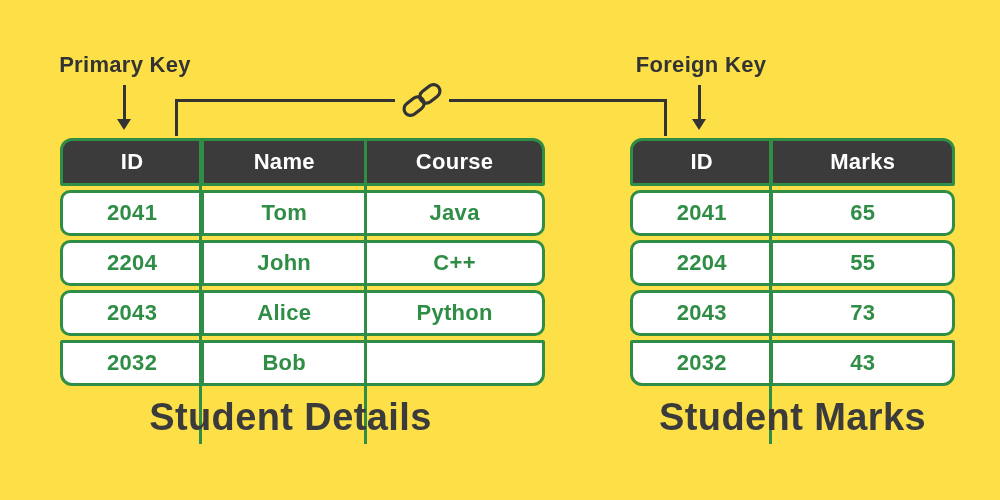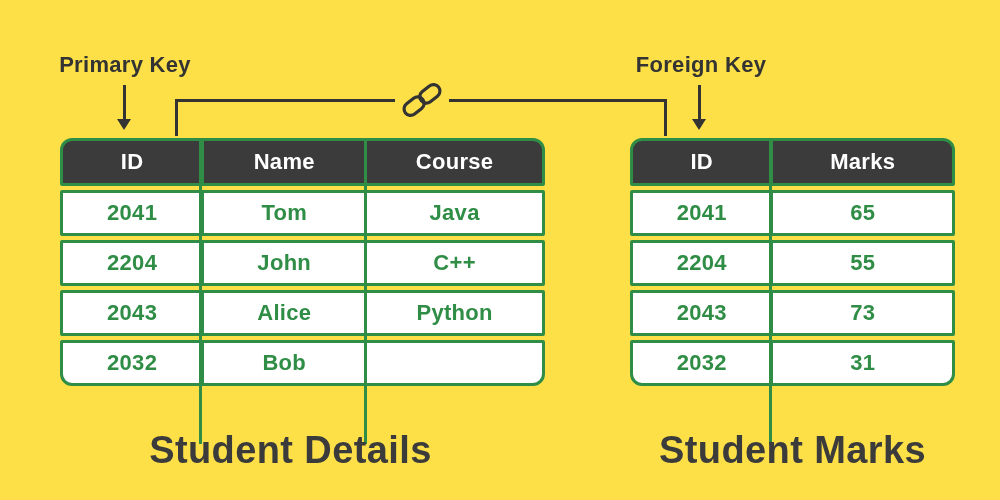--- a/index.html
+++ b/index.html
@@ -44,41 +44,41 @@
   .link-icon{
     position:absolute;left:402px;top:82px;width:40px;height:36px;
   }
   
   .dtable{position:absolute;top:138px;height:308px;}
   .dtable.left{left:60px;width:485px;}
   .dtable.right{left:630px;width:325px;}
   .trow{
     display:grid;height:46px;margin-bottom:4px;
     border:3px solid var(--green);background:#ffffff;
-    border-radius:2px;
+    border-radius:10px;
   }
   .trow.thead{
     height:48px;background:var(--dark);
     border-radius:12px 12px 2px 2px;
   }
   .trow.last{border-radius:2px 2px 12px 12px;margin-bottom:0;}
   .cols3{grid-template-columns:140fr 165fr 180fr;}
   .cols2{grid-template-columns:140fr 185fr;}
   .cell{
     display:flex;align-items:center;justify-content:center;
     font-size:22px;font-weight:bold;color:var(--green);
     letter-spacing:.3px;
   }
   .thead .cell{color:#ffffff;}
   .cell + .cell{border-left:3px solid var(--green);}
   
   .vline{position:absolute;top:2px;bottom:2px;width:3px;background:var(--green);}
   
   .table-title{
-    position:absolute;top:429px;
+    position:absolute;top:396px;
     font-size:38px;font-weight:bold;color:var(--dark);
     text-align:center;letter-spacing:.4px;
   }
   .table-title.left{left:48px;width:485px;}
   .table-title.right{left:630px;width:325px;}
 </style>
 </head>
 <body>
 
 <div class="canvas">
@@ -143,21 +143,21 @@
     <div class="trow cols2">
       <div class="cell">2204</div>
       <div class="cell">55</div>
     </div>
     <div class="trow cols2">
       <div class="cell">2043</div>
       <div class="cell">73</div>
     </div>
     <div class="trow cols2 last">
       <div class="cell">2032</div>
-      <div class="cell">31</div>
+      <div class="cell">43</div>
     </div>
     <div class="vline" style="left:138.5px;"></div>
   </div>
 
   <div class="table-title left">Student Details</div>
   <div class="table-title right">Student Marks</div>
 
 </div>
 
 </body></html>

